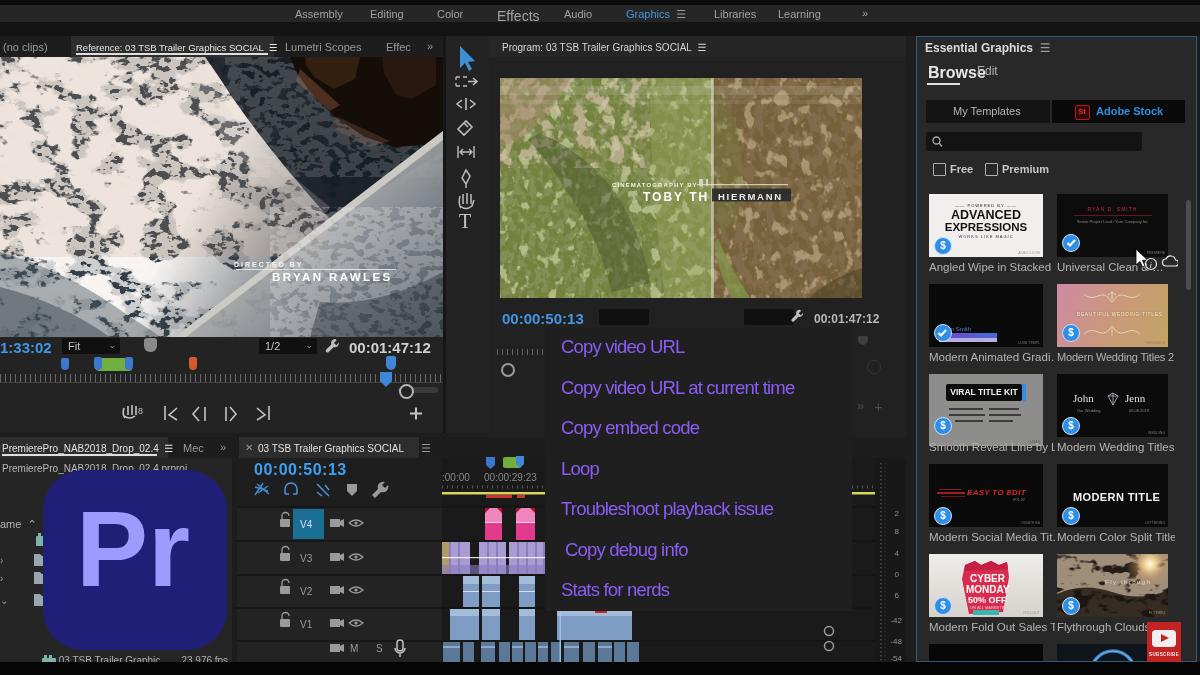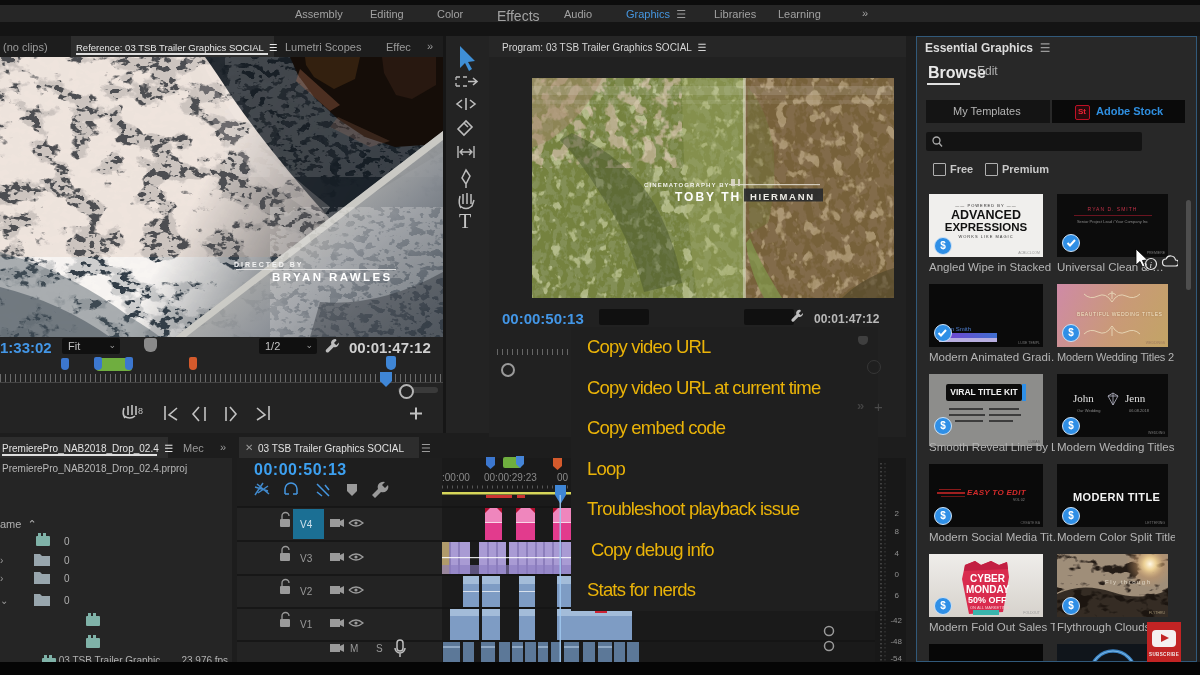--- a/index.html
+++ b/index.html
@@ -157,21 +157,21 @@
         <path d="M14 160 q-2 8 1 12 M17 158 v10 M21 157 v11 M25 158 v10 M14 170 q6 5 12 0 l2 -6" stroke-width="1.5"></path>
       </g>
       <text x="13" y="192" font-family="Liberation Serif,serif" font-size="20" fill="#c6c6c6">T</text>
     </svg>
   </div>
 
   <div class="abs" style="left:489px;top:36px;width:417px;height:401px;background:#212121;">
     <div class="abs" style="left:0;top:0;width:417px;height:21px;background:#262626;"></div>
     <div class="abs txt" style="left:13px;top:6px;font-size:10px;color:#d6d6d6;">Program: 03 TSB Trailer Graphics SOCIAL&nbsp;&nbsp;☰</div>
 
-    <div class="abs" id="fieldvid" style="left:11px;top:42px;width:362px;height:220px;background:#6e6a3e;margin-left:32px;">
+    <div class="abs" id="fieldvid" style="left:11px;top:42px;width:362px;height:220px;background:#6e6a3e;">
       <svg width="362" height="220" viewBox="0 0 362 220" xmlns="http://www.w3.org/2000/svg">
         <defs>
           <filter id="grass" x="0" y="0" width="100%" height="100%">
             <feTurbulence type="fractalNoise" baseFrequency="0.14 0.11" numOctaves="3" seed="5"></feTurbulence>
             <feColorMatrix type="matrix" values="0 0 0 0 0.25  0 0 0 0 0.30  0 0 0 0 0.12  5 5 5 0 -7.2"></feColorMatrix>
           </filter>
           <filter id="grassL" x="0" y="0" width="100%" height="100%">
             <feTurbulence type="fractalNoise" baseFrequency="0.1 0.08" numOctaves="3" seed="77"></feTurbulence>
             <feColorMatrix type="matrix" values="0 0 0 0 0.72  0 0 0 0 0.75  0 0 0 0 0.48  5 5 5 0 -8.2"></feColorMatrix>
           </filter>
@@ -644,35 +644,38 @@
     <div class="abs" style="left:269px;top:163px;width:5px;height:90px;background:#4e4e4e;border-radius:3px;"></div>
 
     <svg class="abs" style="left:216px;top:212px;" width="45" height="22" xmlns="http://www.w3.org/2000/svg">
       <path d="M3 0 L3 16 L7 12.5 L9.5 18 L12 17 L9.5 11.5 L14.5 11 Z" fill="#fff" stroke="#000" stroke-width="0.8"></path>
       <circle cx="18" cy="15" r="5.5" fill="none" stroke="#e8e8e8" stroke-width="1.2"></circle>
       <text x="16.5" y="19" font-size="9" fill="#e8e8e8" font-family="Liberation Serif,serif" font-style="italic">i</text>
       <path d="M33 17 a3.5 3.5 0 0 1 0 -7 a5 5 0 0 1 9.5 1 a3 3 0 0 1 0 6 z" fill="none" stroke="#e8e8e8" stroke-width="1.2"></path>
     </svg>
   </div>
 
-  <div class="abs" id="ctxmenu" style="left:571px;top:327px;width:307px;height:284px;background:#1f1f1f;color:#eab308;font-size:18.5px;letter-spacing:-0.8px;">
+  <div class="abs" id="ctxmenu" style="left:545px;top:327px;width:307px;height:284px;background:#1f1f1f;color:#8b5cf6;font-size:18.5px;letter-spacing:-0.8px;">
     <div style="height:40.5px;line-height:40.5px;padding-left:16px;">Copy video URL</div>
     <div style="height:40.5px;line-height:40.5px;padding-left:16px;">Copy video URL at current time</div>
     <div style="height:40.5px;line-height:40.5px;padding-left:16px;">Copy embed code</div>
     <div style="height:40.5px;line-height:40.5px;padding-left:16px;">Loop</div>
     <div style="height:40.5px;line-height:40.5px;padding-left:16px;">Troubleshoot playback issue</div>
     <div style="height:40.5px;line-height:40.5px;padding-left:20px;">Copy debug info</div>
     <div style="height:40.5px;line-height:40.5px;padding-left:16px;">Stats for nerds</div>
   </div>
 
   <div class="abs" style="left:858px;top:336px;width:10px;height:9px;background:#3f3f3f;border-radius:2px 2px 5px 5px;"></div>
   <div class="abs" style="left:867px;top:360px;width:12px;height:12px;border:1.5px solid #363636;border-radius:50%;"></div>
   <div class="abs txt" style="left:857px;top:398px;font-size:13px;color:#424242;font-weight:bold;">»</div>
   <div class="abs txt" style="left:874px;top:398px;font-size:15px;color:#4a4a4a;">+</div>
 
+  <div class="abs" style="left:43px;top:470px;width:184px;height:180px;background:#1f1f78;border-radius:40px;">
+    <div class="abs txt" style="left:33px;top:16px;font-size:108px;font-weight:bold;color:#9d9cfe;">Pr</div>
+  </div>
 
   <div class="abs" id="subscribe" style="left:1147px;top:622px;width:34px;height:40px;background:#c22424;">
     <div class="abs" style="left:5px;top:8px;width:24px;height:17px;background:#f4efef;border-radius:4px;">
       <div class="abs" style="left:9px;top:4px;width:0;height:0;border-left:8px solid #c22424;border-top:4.5px solid transparent;border-bottom:4.5px solid transparent;"></div>
     </div>
     <div class="abs txt" style="left:2px;top:30px;font-size:4.5px;font-weight:bold;color:#f0e8e8;letter-spacing:0.4px;">SUBSCRIBE</div>
   </div>
 
   <div class="abs" style="left:0;top:662px;width:1200px;height:13px;background:#050505;"></div>
 

